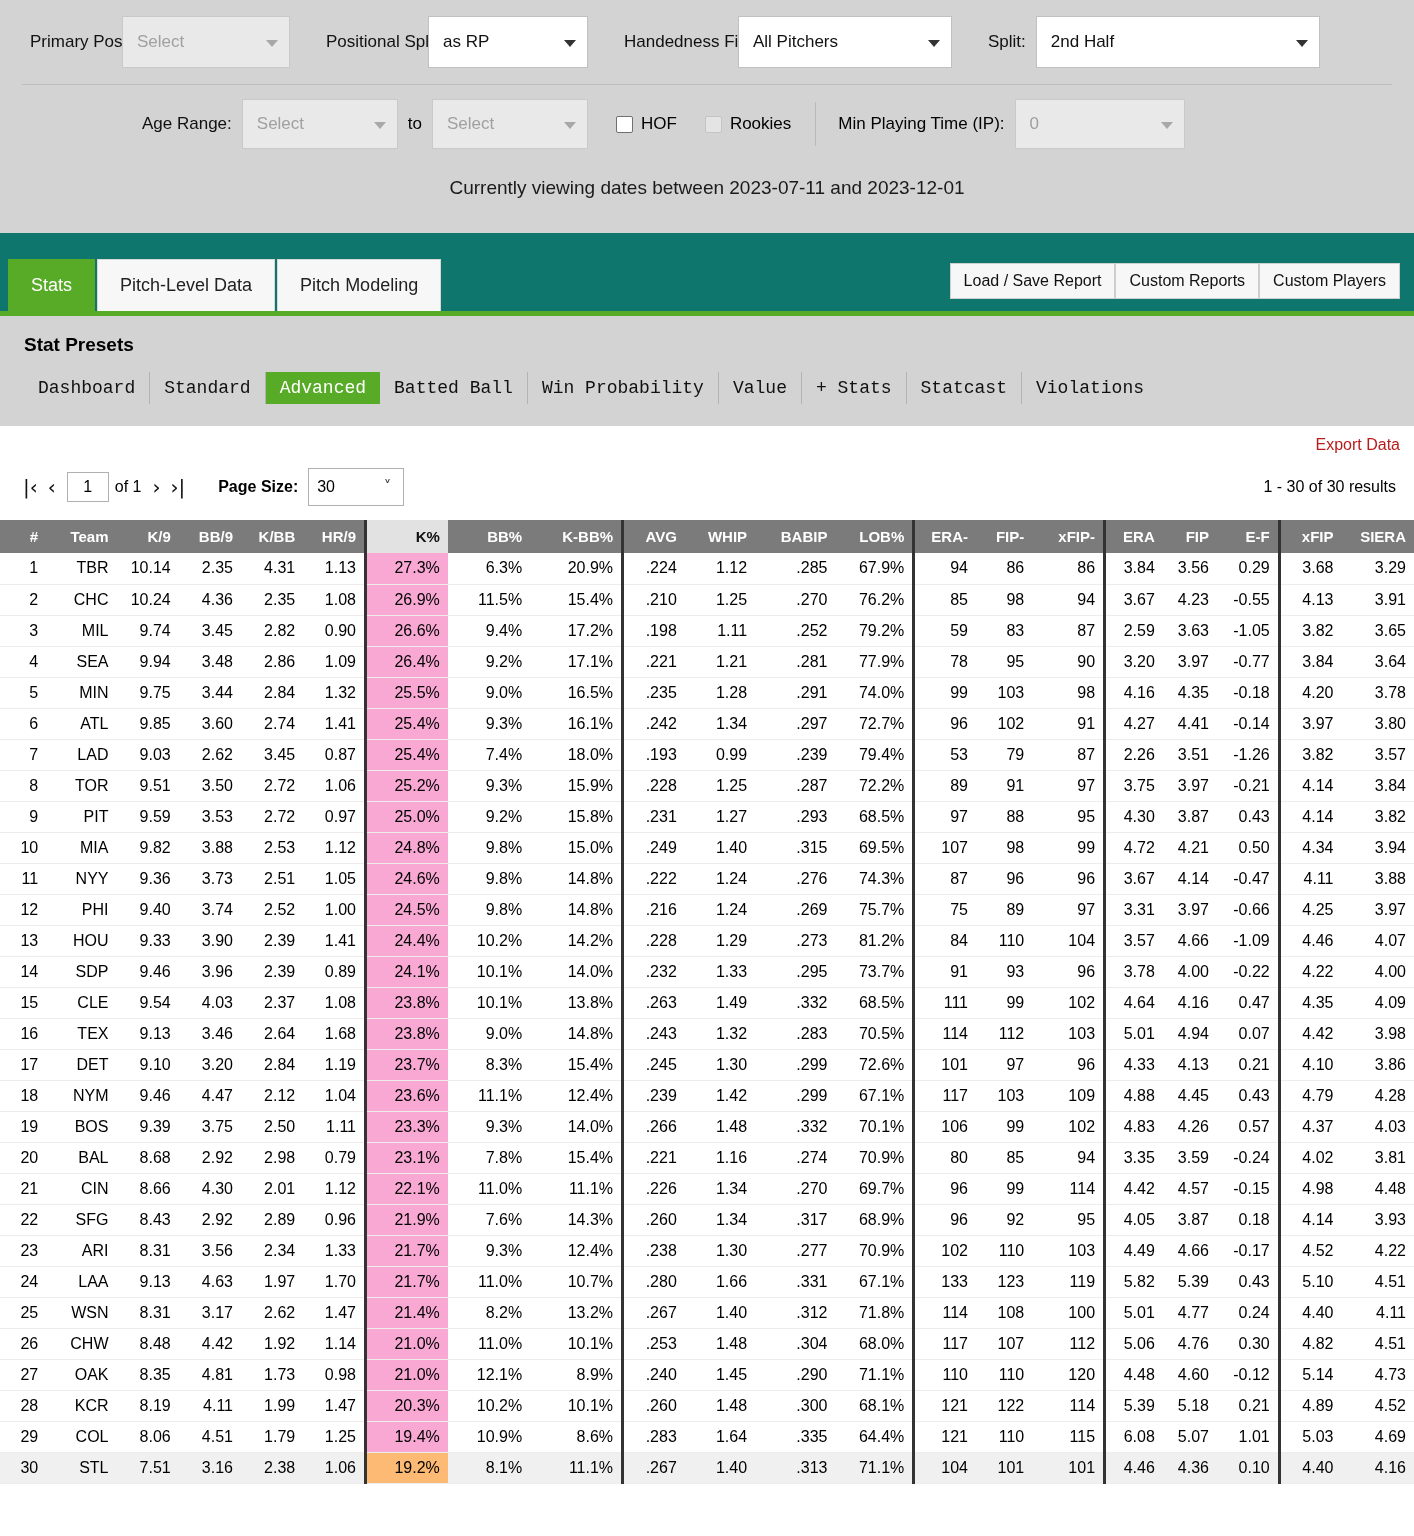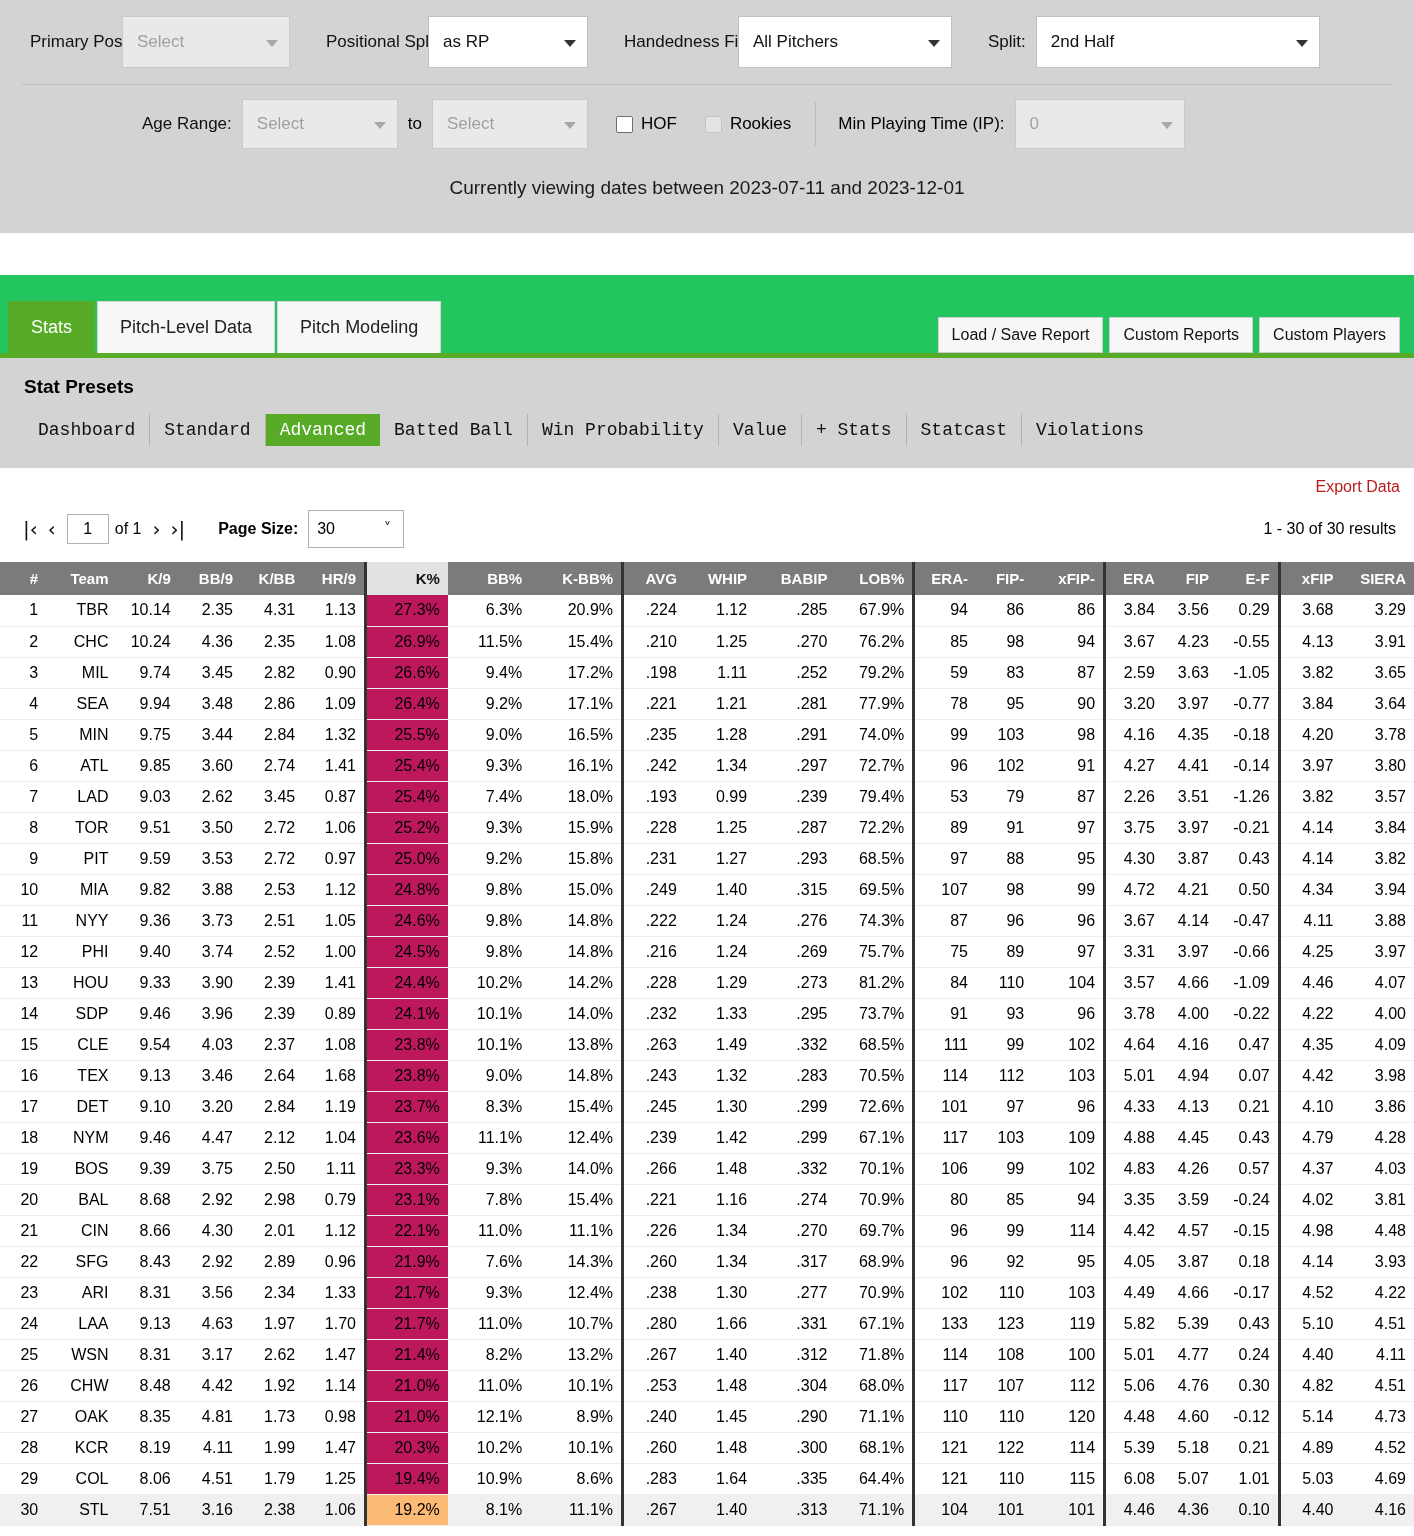--- a/index.html
+++ b/index.html
@@ -110,27 +110,26 @@
 
   .viewing-note {
     text-align: center;
     font-size: 19px;
     color: #1a1a1a;
     padding: 14px 0 34px 0;
   }
 
   
   .tabs-area {
-    background: #22c55e;
+    background: #0f766e;
     position: relative;
     height: 78px;
     display: flex;
     align-items: flex-end;
     padding: 0 14px 0 8px;
-    margin-top: 42px;
   }
   .tabs-left { display: flex; align-items: flex-end; gap: 0; }
   .tab {
     height: 52px;
     padding: 0 22px;
     display: flex; align-items: center;
     font-size: 18px;
     background: #f7f7f7;
     border: 1px solid #d8d8d8;
     border-bottom: none;
@@ -138,22 +137,22 @@
     cursor: pointer;
     margin-right: 2px;
   }
   .tab.active {
     background: #57ab27;
     color: #ffffff;
     border-color: #57ab27;
   }
   .tabs-right {
     margin-left: auto;
-    display: flex; align-items: flex-end; gap: 6px;
-    padding-bottom: 0;
+    display: flex; align-items: flex-end; 
+    padding-bottom: 12px;
   }
   .btn {
     font-size: 16px;
     background: #f7f7f7;
     border: 1px solid #cfcfcf;
     padding: 8px 13px;
     color: #111;
     cursor: pointer;
     white-space: nowrap;
   }
@@ -267,21 +266,21 @@
   }
   table.stats td {
     text-align: right;
     padding: 5px 8px 5px 4px;
     border-bottom: 1px solid #ededed;
     white-space: nowrap;
     height: 31px;
   }
   td.team, th.team { text-align: left; padding-left: 8px; }
   td.rank, th.rank { text-align: right; padding-right: 6px; }
-  td.sortedcol { background: #be185d; }
+  td.sortedcol { background: #f9a8d4; }
   tr.rowhover td { background: #f0f0f0; }
   tr.rowhover td.sortedcol { background: #fdba74; }
   .grp-start { border-left: 3px solid #333333; }
   table.stats thead th.grp-start { border-left: 3px solid #333333; }
 </style>
 </head>
 <body>
 
 <div class="filter-panel">
 

